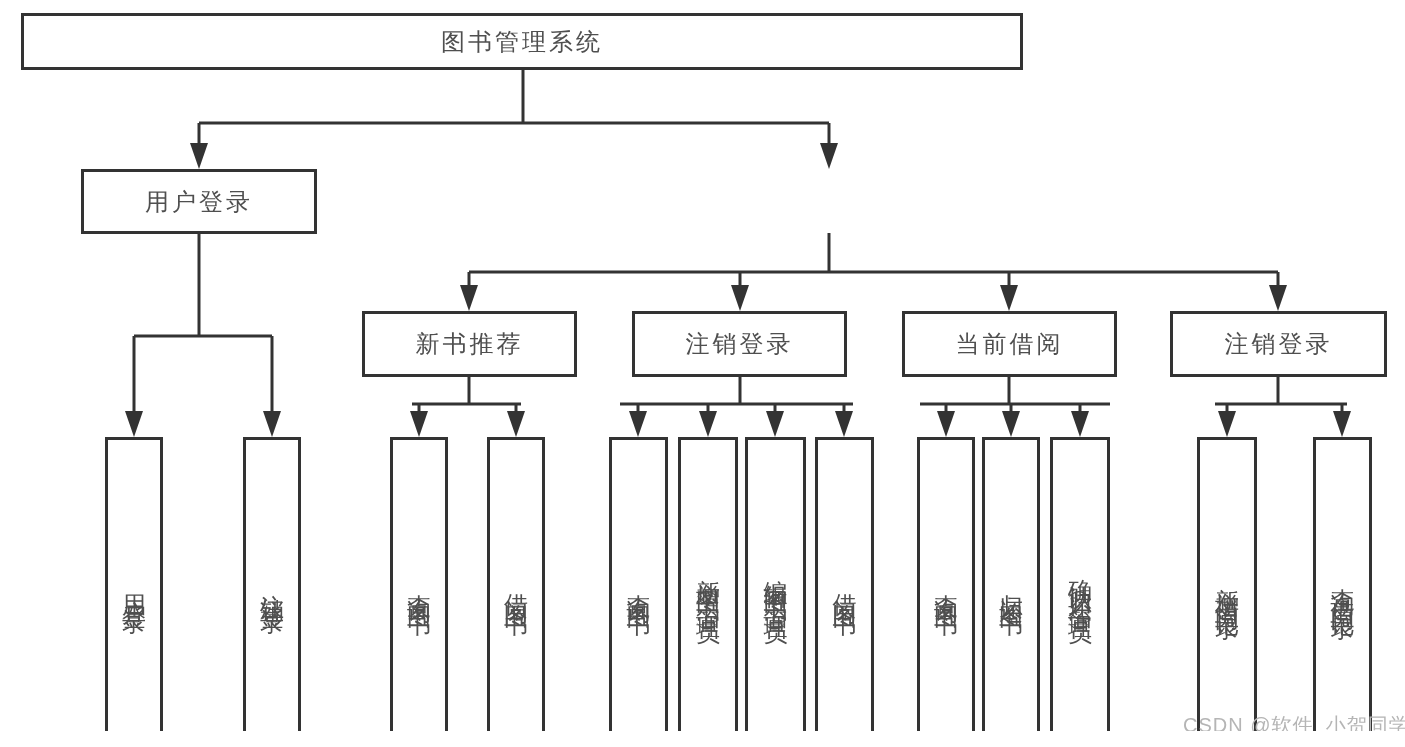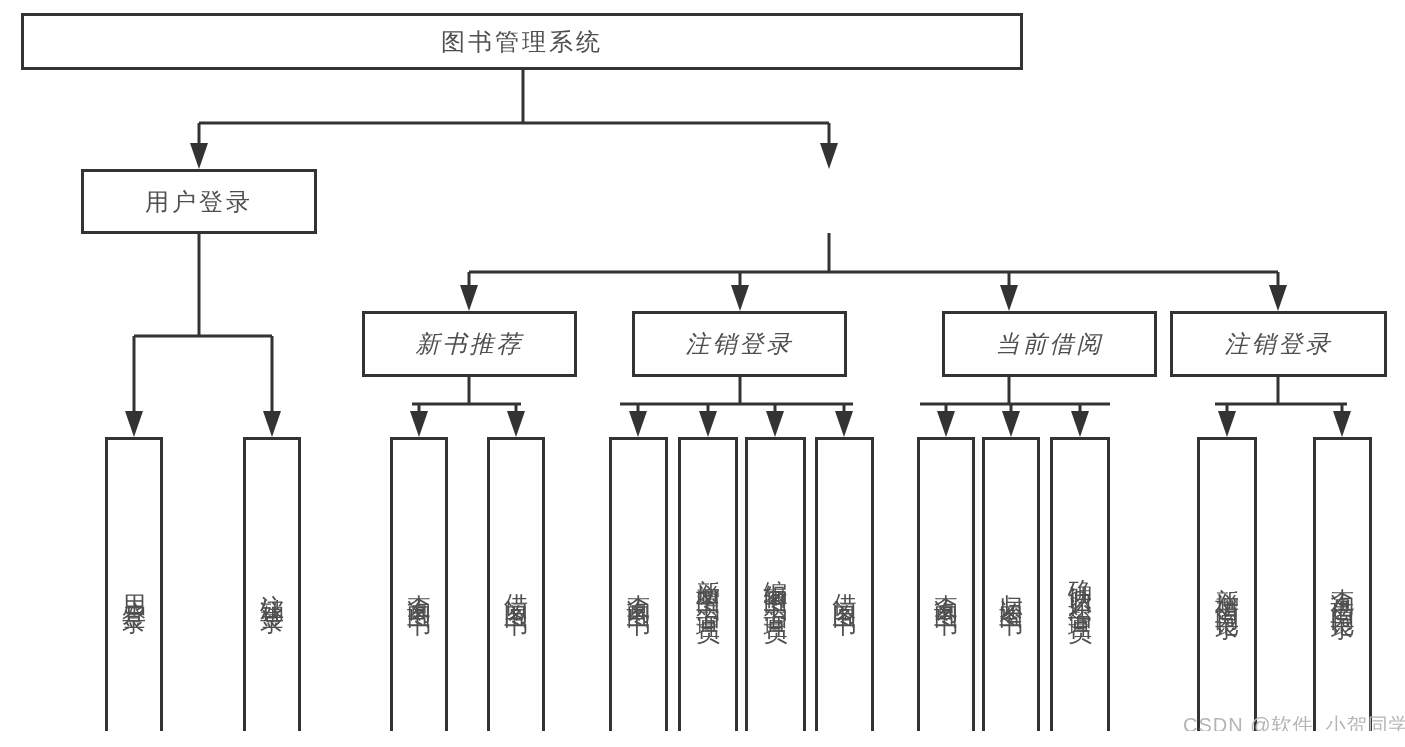--- a/index.html
+++ b/index.html
@@ -24,21 +24,21 @@
     color: #4f4f4f;
     display: flex;
     align-items: center;
     justify-content: center;
     font-size: 24px;
     letter-spacing: 3px;
     z-index: 2;
   }
   .root  { left: 21px;  top: 13px;  width: 1002px; height: 57px; }
   .lv1   { top: 169px;  height: 65px; }
-  .lv2   { top: 311px;  height: 66px; font-style: italic; }
+  .lv2   { top: 311px;  height: 66px; }
   .v {
     top: 437px;
     height: 299px;
     writing-mode: vertical-rl;
     text-orientation: mixed;
     letter-spacing: 6px;
     font-size: 24px;
   }
   #watermark {
     position: absolute;
@@ -121,21 +121,21 @@
       <polygon points="1333,411 1351,411 1342,437"></polygon>
     </g>
   </svg>
 
   <div class="node root">图书管理系统</div>
 
   <div class="node lv1" style="left:81px;width:236px;">用户登录</div>
 
   <div class="node lv2" style="left:362px;width:215px;">新书推荐</div>
   <div class="node lv2" style="left:632px;width:215px;">注销登录</div>
-  <div class="node lv2" style="left:902px;width:215px;margin-left:40px;">当前借阅</div>
+  <div class="node lv2" style="left:902px;width:215px;">当前借阅</div>
   <div class="node lv2" style="left:1170px;width:217px;">注销登录</div>
 
   <div class="node v" style="left:105px;width:58px;">用户登录</div>
   <div class="node v" style="left:243px;width:58px;">注销登录</div>
 
   <div class="node v" style="left:390px;width:58px;">查询图书</div>
   <div class="node v" style="left:487px;width:58px;">借阅图书</div>
 
   <div class="node v" style="left:609px;width:59px;">查询图书</div>
   <div class="node v" style="left:678px;width:60px;">新增图书（管理员）</div>

